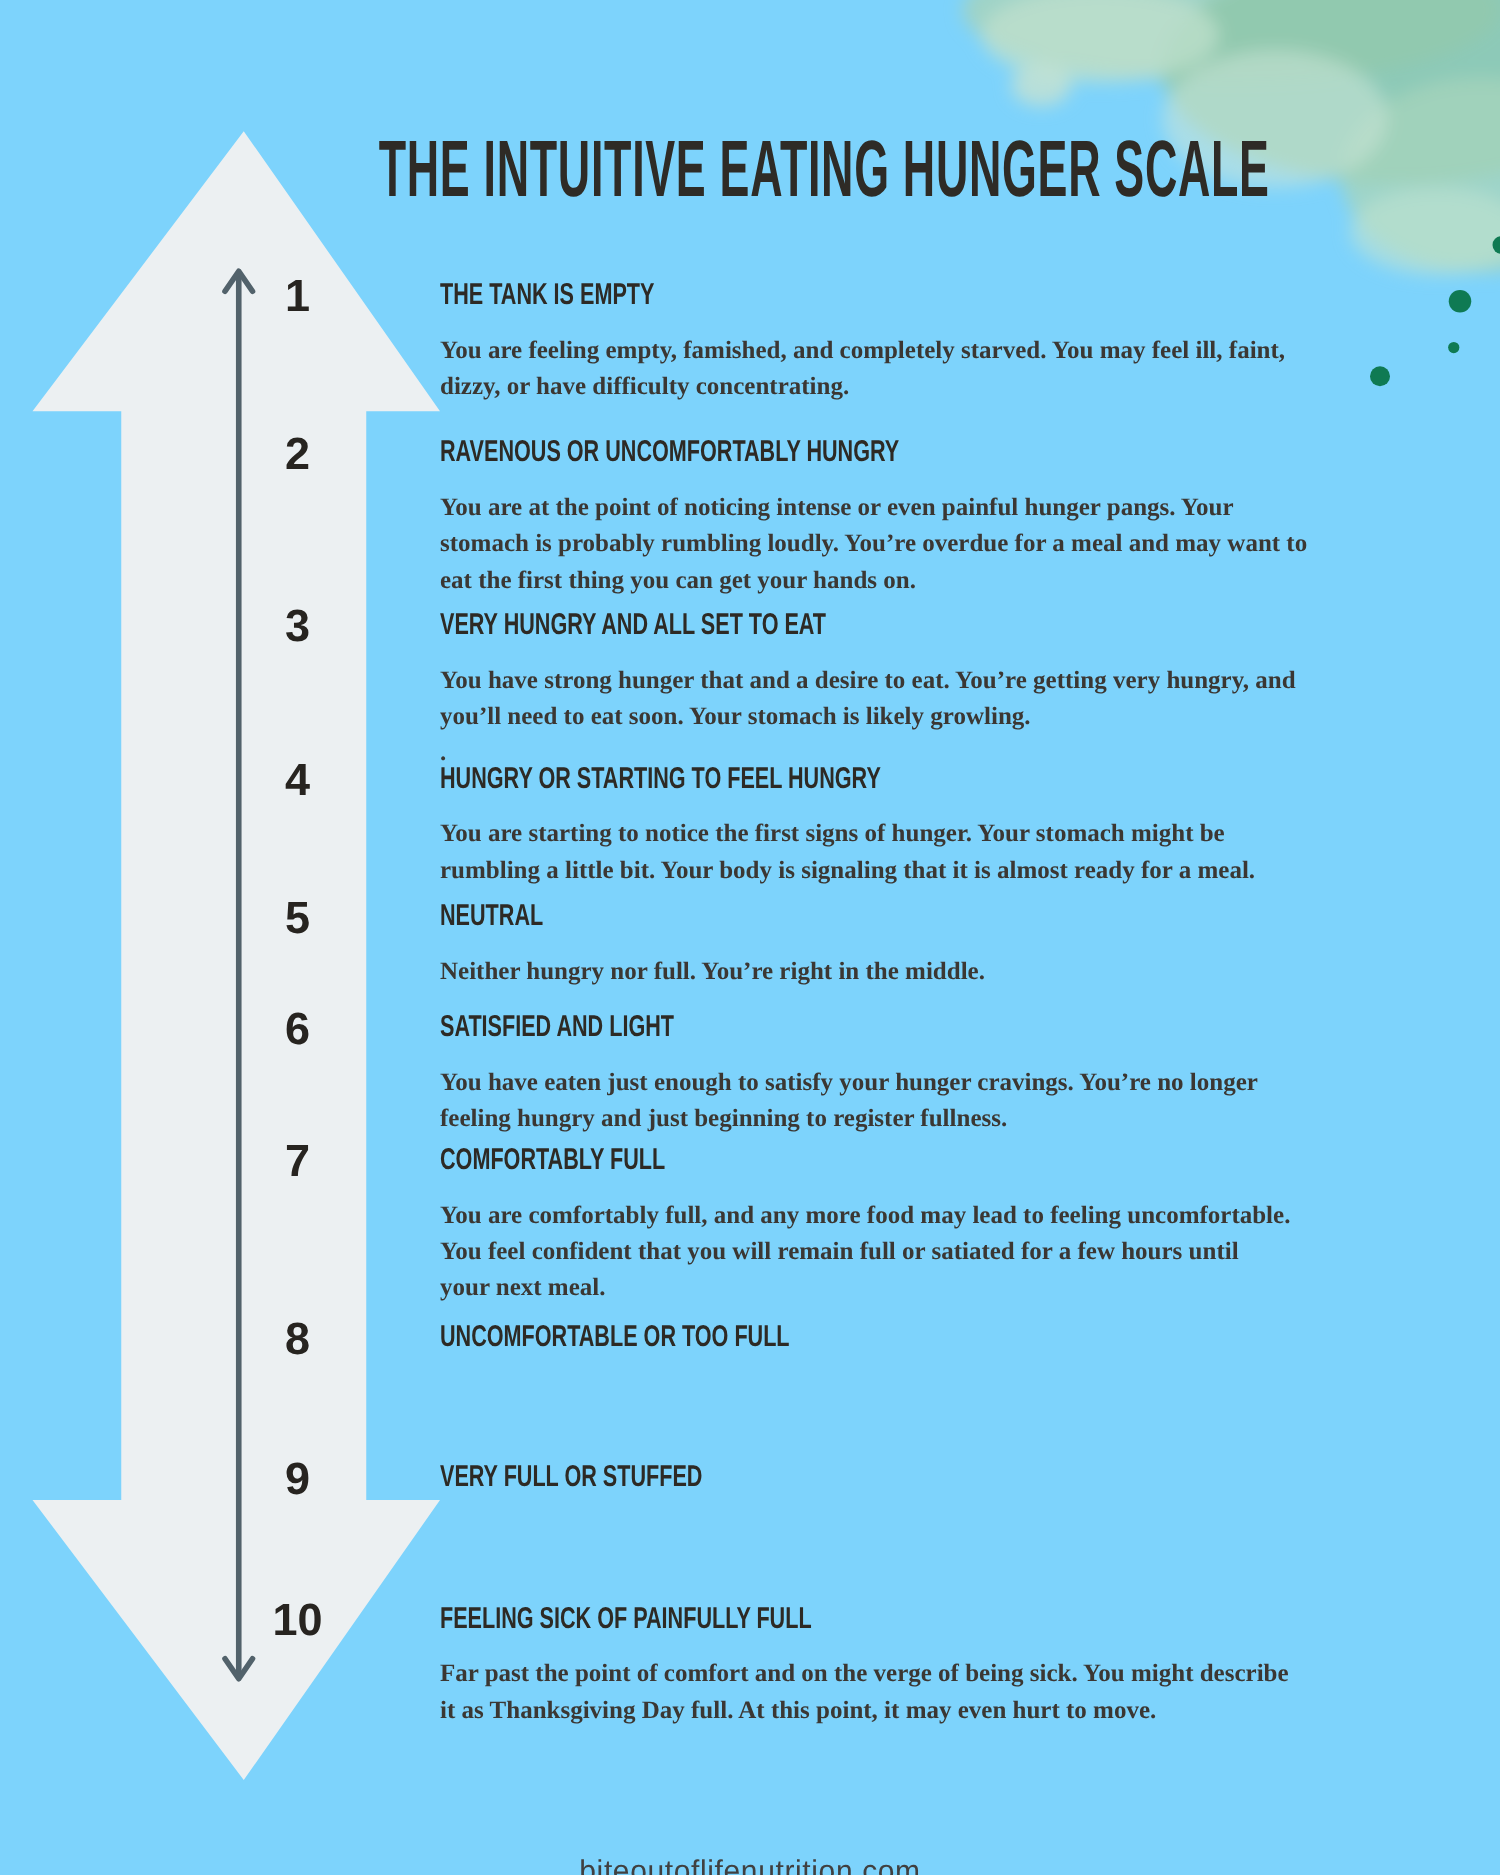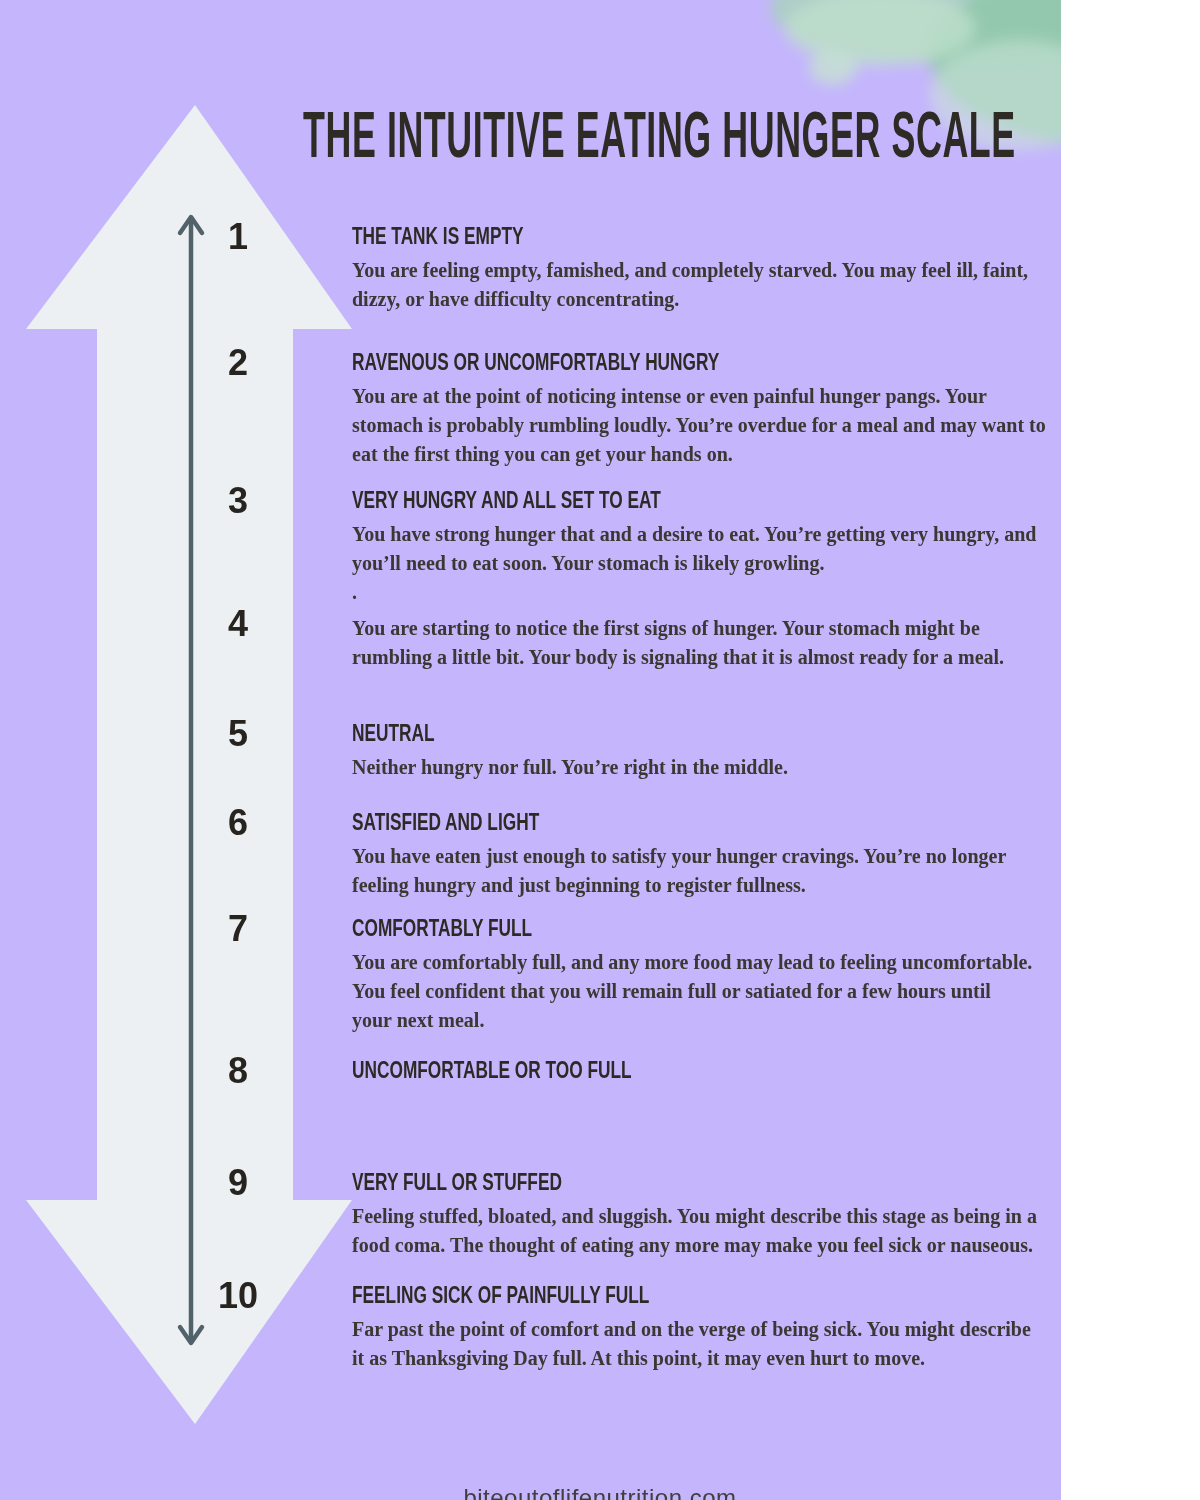--- a/index.html
+++ b/index.html
@@ -1,30 +1,30 @@
 <!DOCTYPE html>
 <html><head>
 <meta charset="utf-8">
 <style>
   html,body{margin:0;padding:0;background:#ffffff;}
-  .page{position:relative;width:1061px;height:1500px;background:#c4b5fd;overflow:hidden;
+  .page{position:relative;width:1200px;height:1500px;background:#7dd3fc;overflow:hidden;
         font-family:"Liberation Sans",sans-serif;}
   svg.bg{position:absolute;left:0;top:0;z-index:0;}
   .title{position:absolute;left:303px;top:103px;margin:0;z-index:2;
          font-family:"Liberation Sans",sans-serif;font-weight:700;color:#2e2b26;
          font-size:64px;line-height:1;white-space:nowrap;}
   .title .ts{display:inline-block;transform:scaleX(.56);transform-origin:0 50%;letter-spacing:1px;}
   .item{position:absolute;left:0;width:1200px;z-index:2;}
   .num{position:absolute;left:196px;top:-2px;width:84px;text-align:center;
        font-family:"Liberation Sans",sans-serif;font-weight:700;font-size:36px;
        line-height:1;color:#272420;}
   .content{position:absolute;left:352px;top:0;width:840px;}
   .h{font-size:24px;line-height:29px;font-weight:700;color:#2d2a25;white-space:nowrap;}
   .h .hs{display:inline-block;transform:scaleX(.72);transform-origin:0 50%;}
-  .d{margin-top:6px;font-family:"Liberation Serif",serif;font-weight:700;
+  .d{margin-top:16px;font-family:"Liberation Serif",serif;font-weight:700;
      font-size:20px;line-height:29px;color:#3b3733;white-space:pre-line;}
   .footer{position:absolute;left:0;top:1440px;width:1200px;text-align:center;z-index:2;
           font-family:"Liberation Sans",sans-serif;font-weight:400;font-size:24px;
           letter-spacing:.5px;color:#404040;margin-top:44px;}
 </style>
 </head>
 <body>
 
 <div class="page">
 
@@ -97,20 +97,23 @@
         </div>
         <div class="d">You have strong hunger that and a desire to eat. You’re getting very hungry, and
 you’ll need to eat soon. Your stomach is likely growling.
 .</div>
       </div>
     </div>
 
     <div class="item" style="top: 608px;">
       <div class="num">4</div>
       <div class="content">
+        <div class="h">
+          <span class="hs">HUNGRY OR STARTING TO FEEL HUNGRY</span>
+        </div>
         <div class="d">You are starting to notice the first signs of hunger. Your stomach might be
 rumbling a little bit. Your body is signaling that it is almost ready for a meal.</div>
       </div>
     </div>
 
     <div class="item" style="top: 718px;">
       <div class="num">5</div>
       <div class="content">
         <div class="h">
           <span class="hs">NEUTRAL</span>
@@ -150,22 +153,20 @@
         </div>
       </div>
     </div>
 
     <div class="item" style="top: 1167px;">
       <div class="num">9</div>
       <div class="content">
         <div class="h">
           <span class="hs">VERY FULL OR STUFFED</span>
         </div>
-        <div class="d">Feeling stuffed, bloated, and sluggish. You might describe this stage as being in a
-food coma. The thought of eating any more may make you feel sick or nauseous.</div>
       </div>
     </div>
 
     <div class="item" style="top: 1280px;">
       <div class="num">10</div>
       <div class="content">
         <div class="h">
           <span class="hs">FEELING SICK OF PAINFULLY FULL</span>
         </div>
         <div class="d">Far past the point of comfort and on the verge of being sick. You might describe

